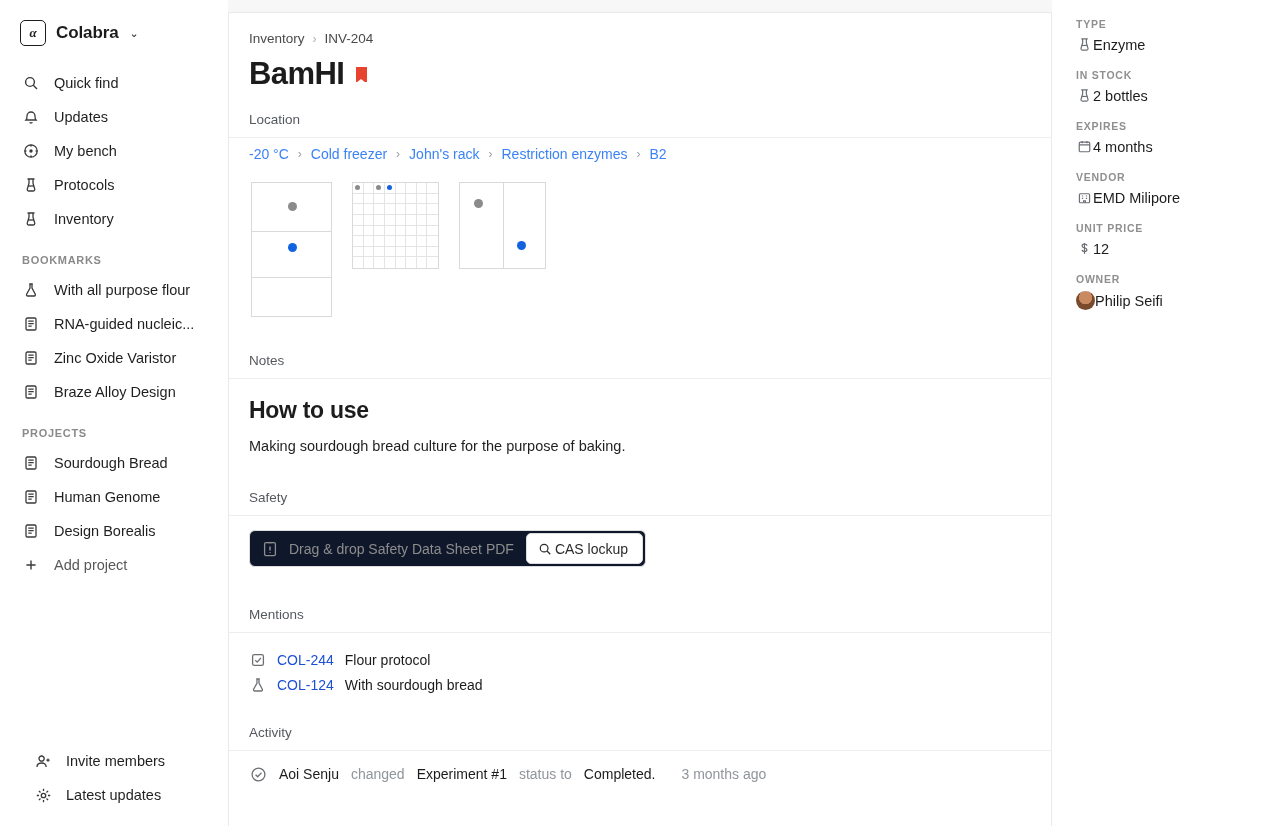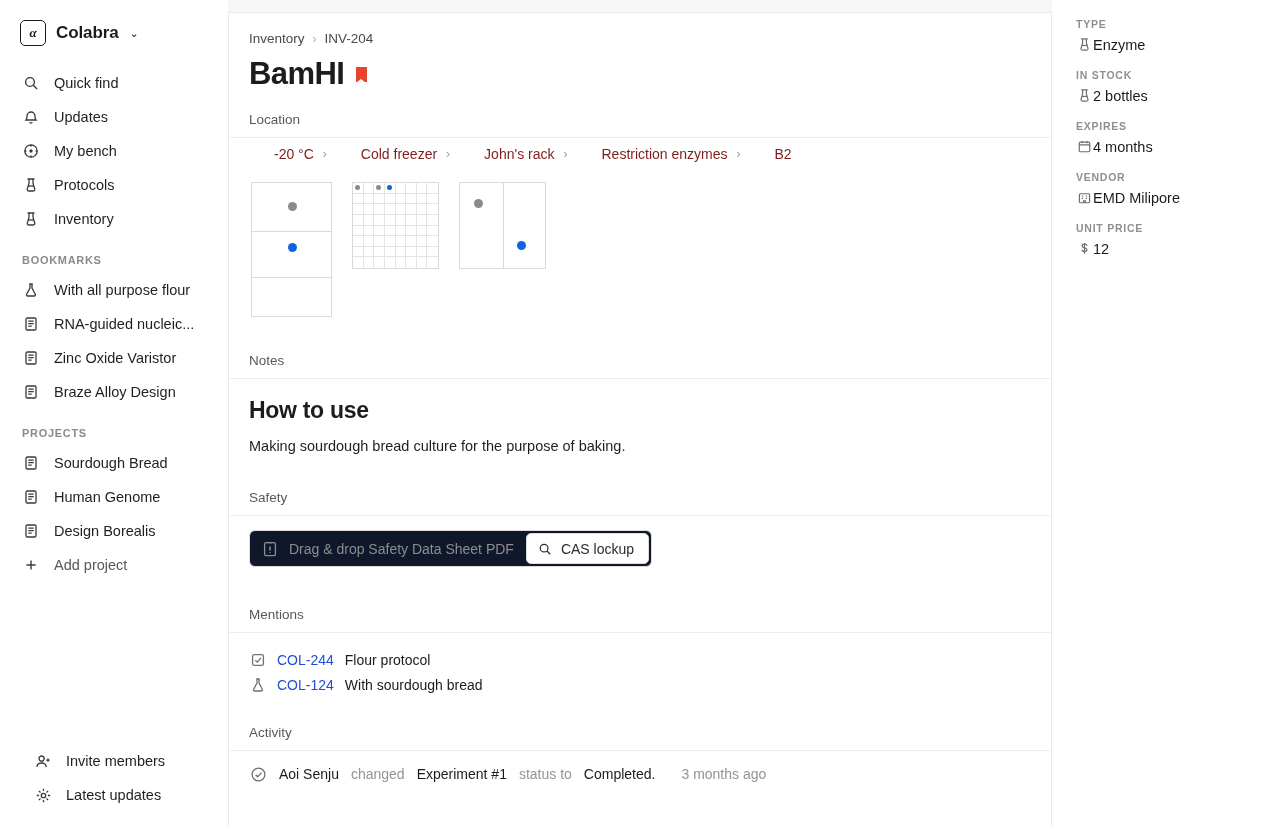--- a/index.html
+++ b/index.html
@@ -92,21 +92,21 @@
     border-bottom: 4px solid #ffffff;
   }
 
   .sec-head {
     font-size: 13.5px; color: #55595e;
     padding: 14px 0 10px 0;
   }
   .divider { height: 1px; background: #ededed; width: 824px; margin-left: 0; }
 
   .loc-crumbs { display: flex; align-items: center; gap: 9px; font-size: 14px; padding: 8px 0 0 0; }
-  .loc-link { color: #7f1d1d; cursor: pointer; margin-left: 25px; }
+  .loc-link { color: #3b82f6; cursor: pointer; }
   .loc-sep { color: #9aa0a6; font-size: 12px; }
 
   .boxes { display: flex; align-items: flex-start; gap: 20px; padding: 20px 0 22px 2px; }
 
   .box-a { width: 81px; height: 135px; border: 1px solid #d9d9d9; background: #fff; position: relative; }
   .box-a .hline { position: absolute; left: 0; width: 100%; height: 1px; background: #d9d9d9; }
   .dotg { width: 9px; height: 9px; border-radius: 50%; background: #8b8b8b; position: absolute; }
   .dotb { width: 9px; height: 9px; border-radius: 50%; background: #1263e0; position: absolute; }
 
   .grid-box { width: 87px; height: 87px; border: 1px solid #d9d9d9; display: grid; grid-template-columns: repeat(8, 1fr); grid-template-rows: repeat(8, 1fr); }
@@ -126,21 +126,21 @@
     display: inline-flex; align-items: center;
     height: 37px;
     border: 1px solid #dedede;
     border-radius: 6px;
     background: #0f172a;
     padding: 0 2px 0 10px;
   }
   .dz-ico { width: 20px; height: 20px; margin-right: 9px; color: #8d8d8d; display:flex;align-items:center;justify-content:center; }
   .dz-text { font-size: 14px; color: #8d8d8d; padding-right: 12px; }
   .cas-btn {
-    display: inline-flex; align-items: center; gap: 9px;
+    display: inline-flex; align-items: center; gap: 3px;
     height: 31px; padding: 0 14px 0 11px;
     border: 1px solid #dcdcdc; border-radius: 5px;
     background: #fff; font-size: 14px; color: #2b2b2b; cursor: pointer;
   }
 
   .mention-row { display: flex; align-items: center; gap: 11px; font-size: 14px; padding: 4px 0; }
   .mention-id { color: #1d4ed8; }
   .mention-title { color: #1c1c1c; }
   .m-ico { width: 17px; height: 17px; color: #6c7075; display:flex;align-items:center;justify-content:center; }
 
@@ -603,15 +603,22 @@
         <span class="meta-ico">
           <svg width="15" height="15" viewBox="0 0 16 16" fill="none" stroke="currentColor" stroke-width="1.3">
               <path d="M8 2.2v11.6"></path>
               <path d="M10.6 5.1c0-1.1-1.2-1.8-2.6-1.8s-2.6.7-2.6 1.8S6.6 7 8 7.4s2.6.8 2.6 2c0 1.1-1.2 1.8-2.6 1.8s-2.6-.7-2.6-1.8"></path>
             </svg>
         </span>
         <span>12</span>
       </div>
     </div>
 
+    <div class="meta-block">
+      <div class="meta-label">OWNER</div>
+      <div class="meta-value">
+        <span class="avatar"></span>
+        <span>Philip Seifi</span>
+      </div>
+    </div>
 
   </div>
 </div>
 
 </body></html>

